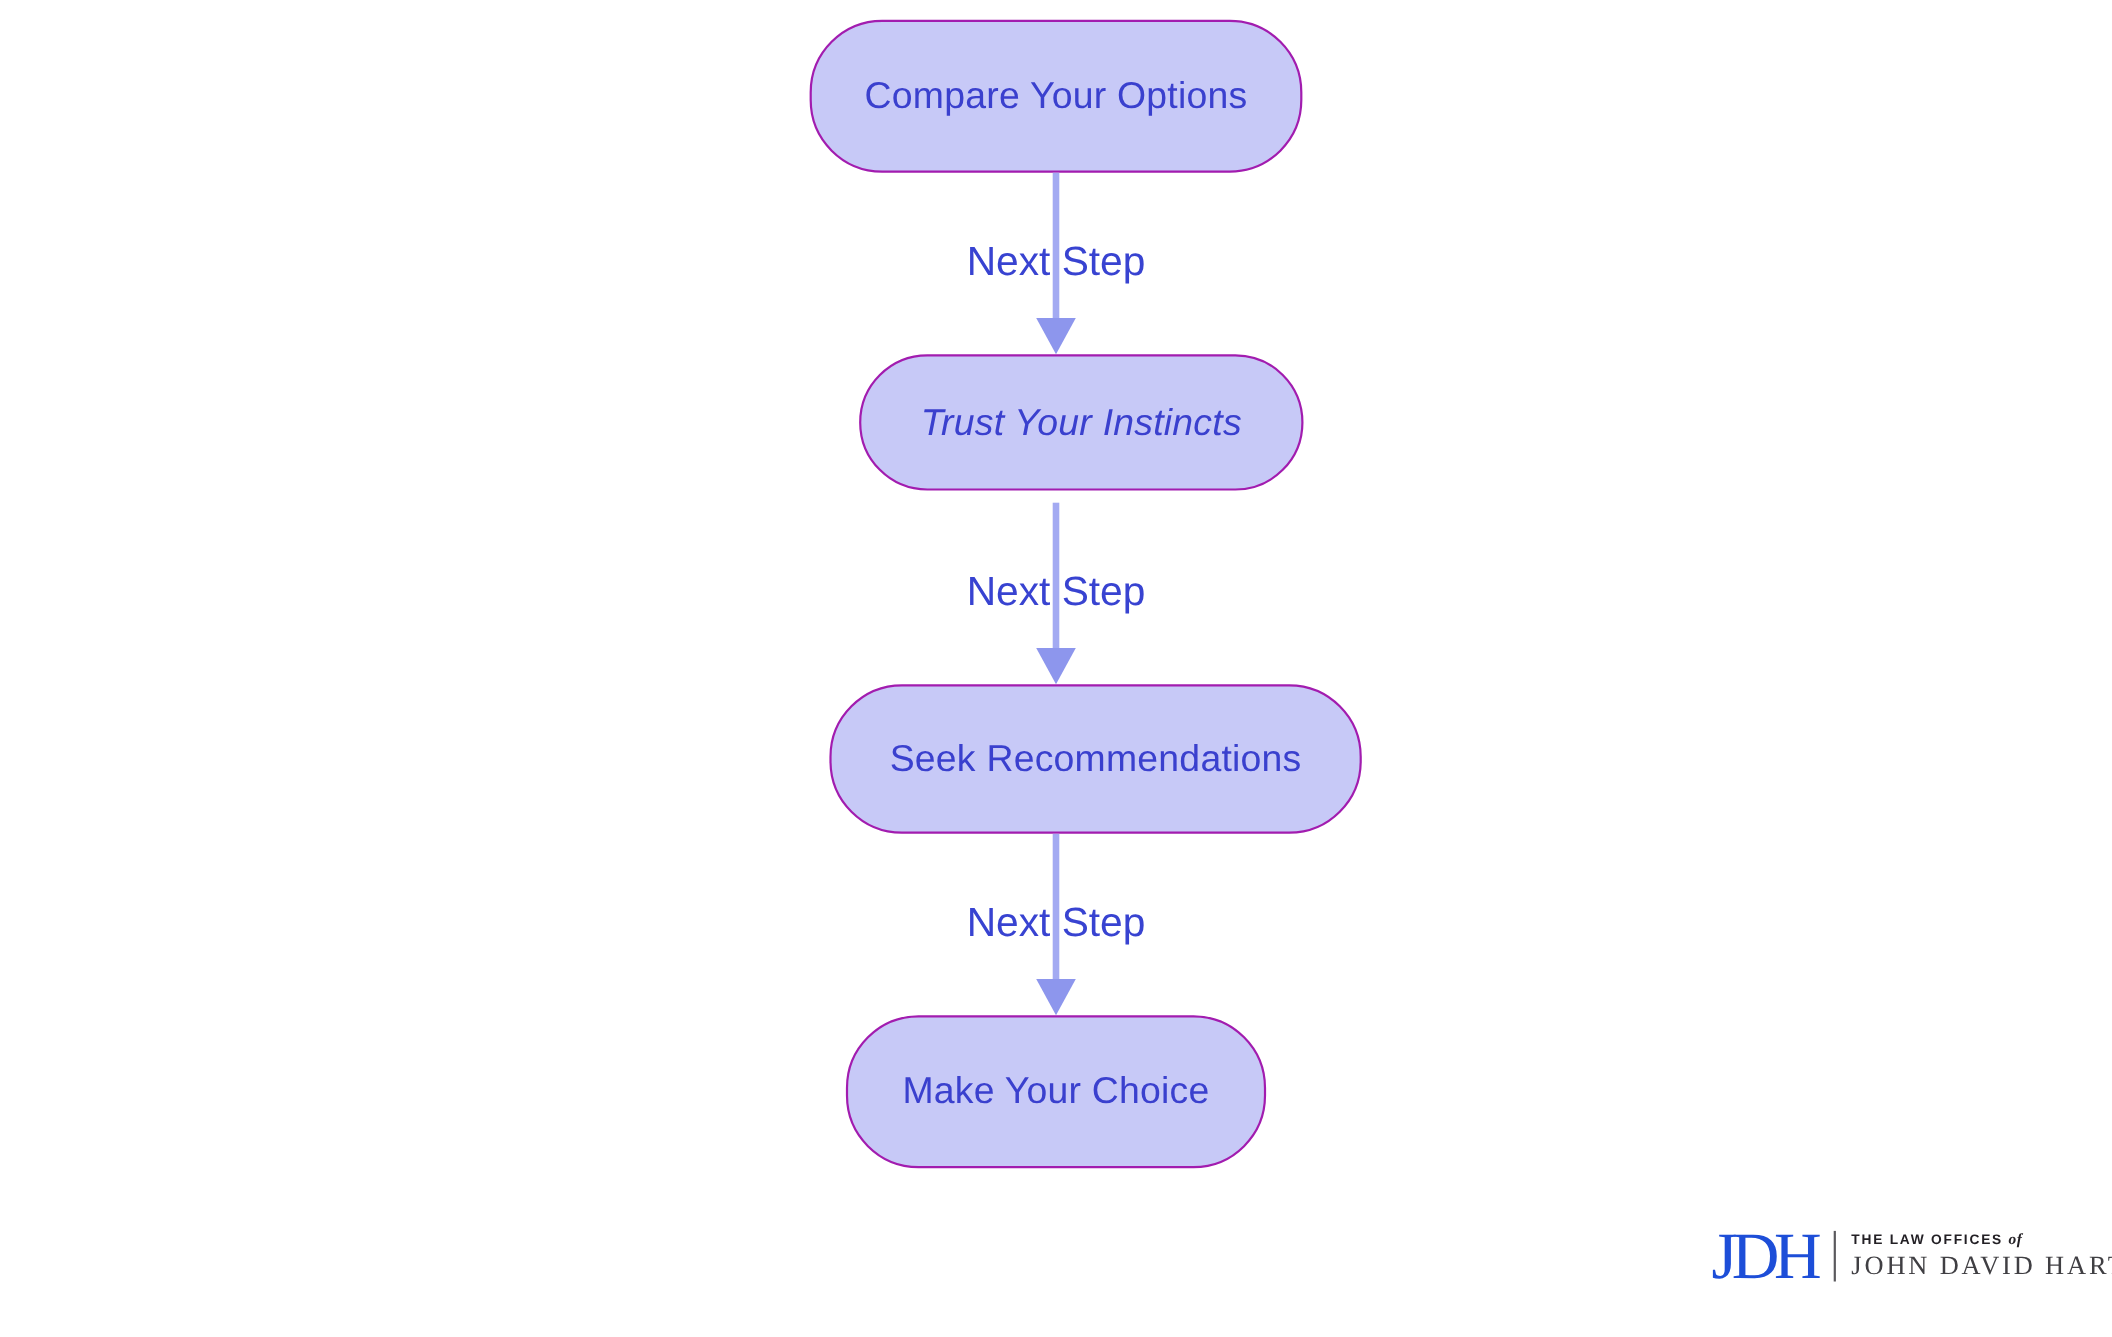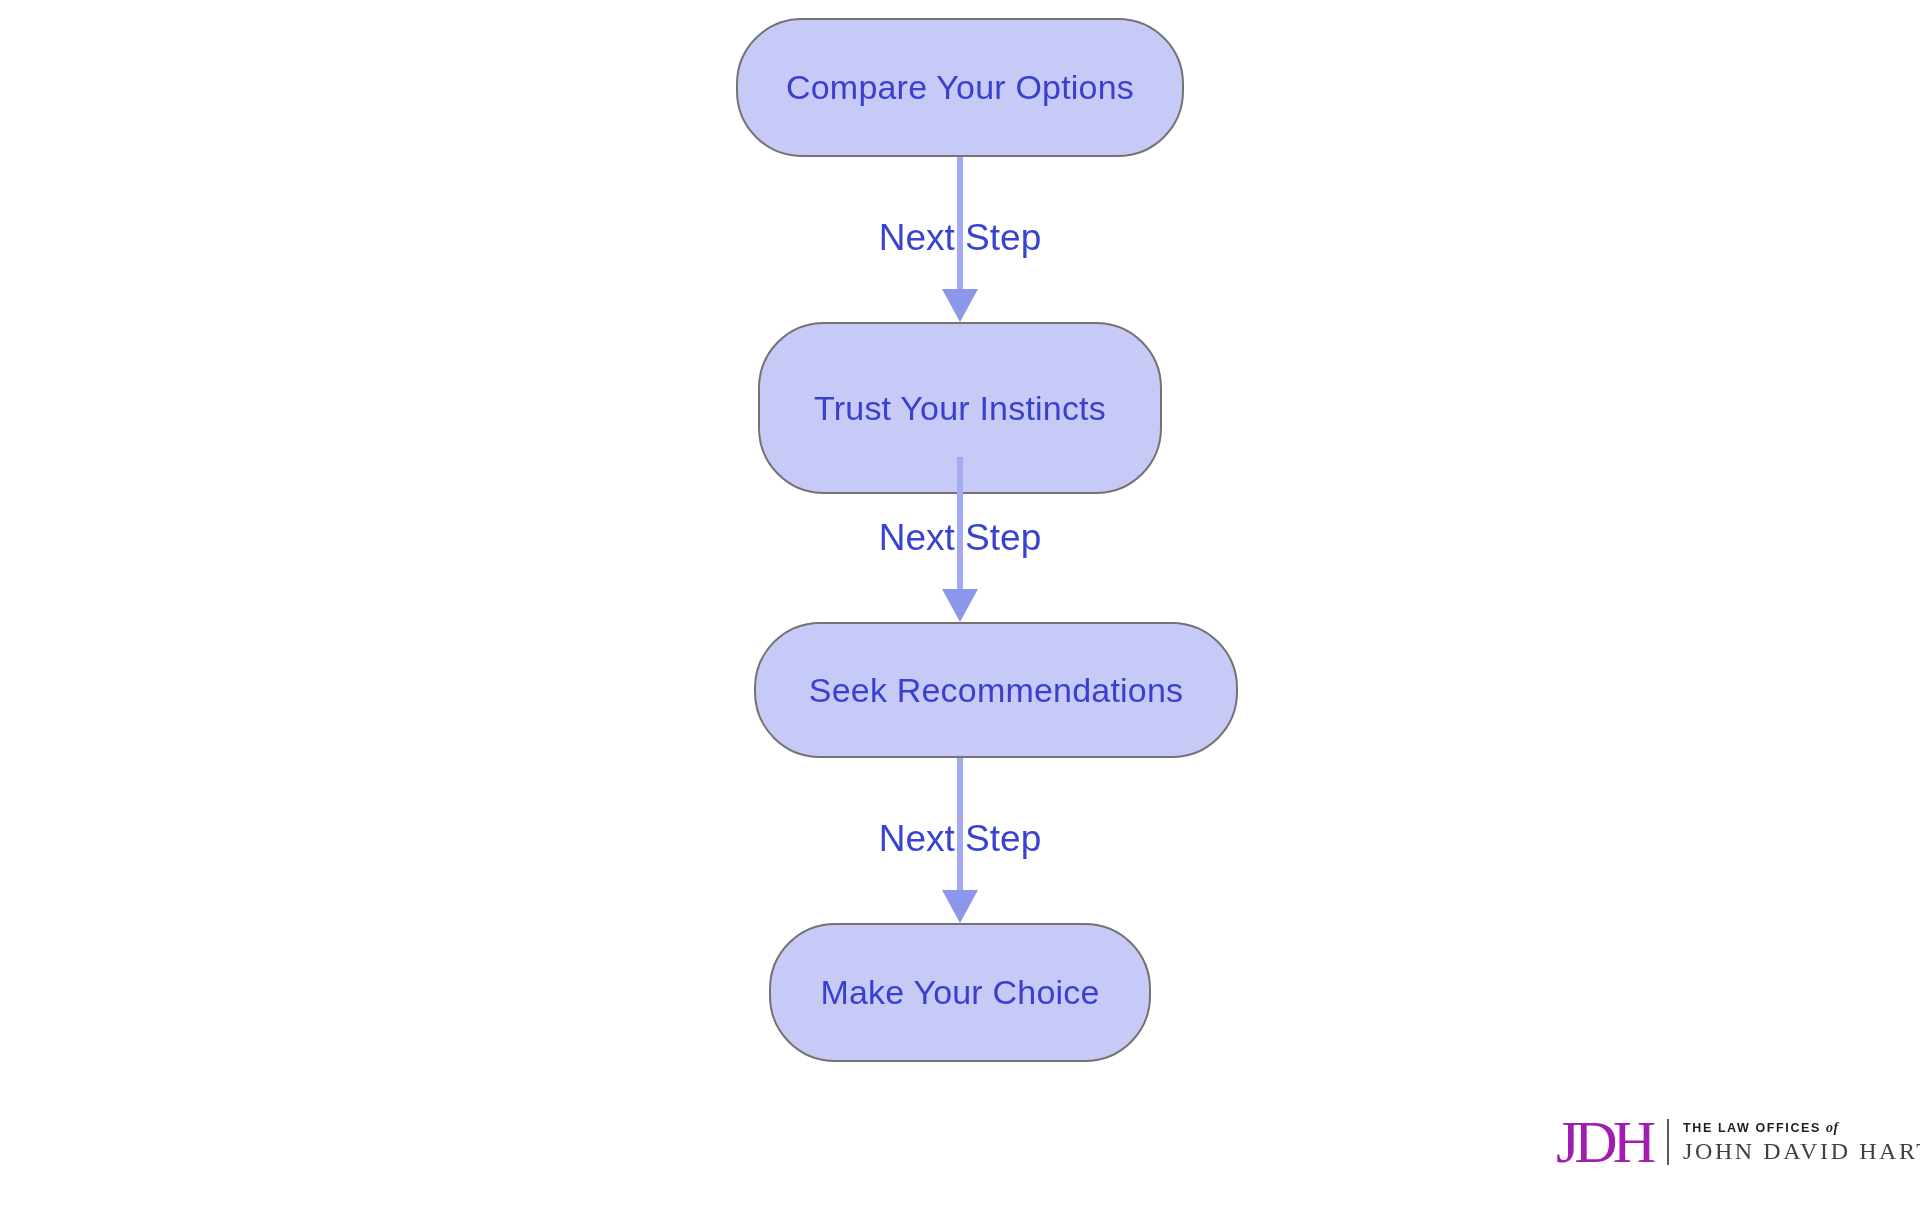--- a/index.html
+++ b/index.html
@@ -14,32 +14,32 @@
     background: #ffffff;
     overflow: hidden;
     font-family: "Liberation Sans", sans-serif;
   }
 
   
   .node {
     position: absolute;
     box-sizing: border-box;
     background: #c7c9f7;
-    border: 2px solid #737373;
+    border: 2px solid #a21caf;
     border-radius: 66px;
     display: flex;
     align-items: center;
     justify-content: center;
     color: #3a40ce;
     font-size: 34px;
     letter-spacing: 0.2px;
     white-space: nowrap;
   }
   .node-1 { left: 736px; top: 18px;  width: 448px; height: 139px; }
-  .node-2 { left: 758px; top: 322px; width: 404px; height: 172px; }
+  .node-2 { left: 781px; top: 322px; width: 404px; height: 124px; font-style: italic; }
   .node-3 { left: 754px; top: 622px; width: 484px; height: 136px; }
   .node-4 { left: 769px; top: 923px; width: 382px; height: 139px; justify-content: center; }
 
   
   .connector {
     position: absolute;
     left: 960px;
     width: 0;
   }
   .connector-1 { top: 157px; height: 165px; }
@@ -81,21 +81,21 @@
     top: 1114px;
     display: flex;
     align-items: center;
     color: #262329;
   }
   .logo .monogram {
     font-family: "Liberation Serif", serif;
     font-size: 60px;
     line-height: 56px;
     letter-spacing: -5px;
-    color: #a21caf;
+    color: #1d4ed8;
   }
   .logo .divider {
     width: 2px;
     height: 46px;
     background: #5a595d;
     margin: 0 14px 0 16px;
   }
   .logo .logo-text {
     display: flex;
     flex-direction: column;

